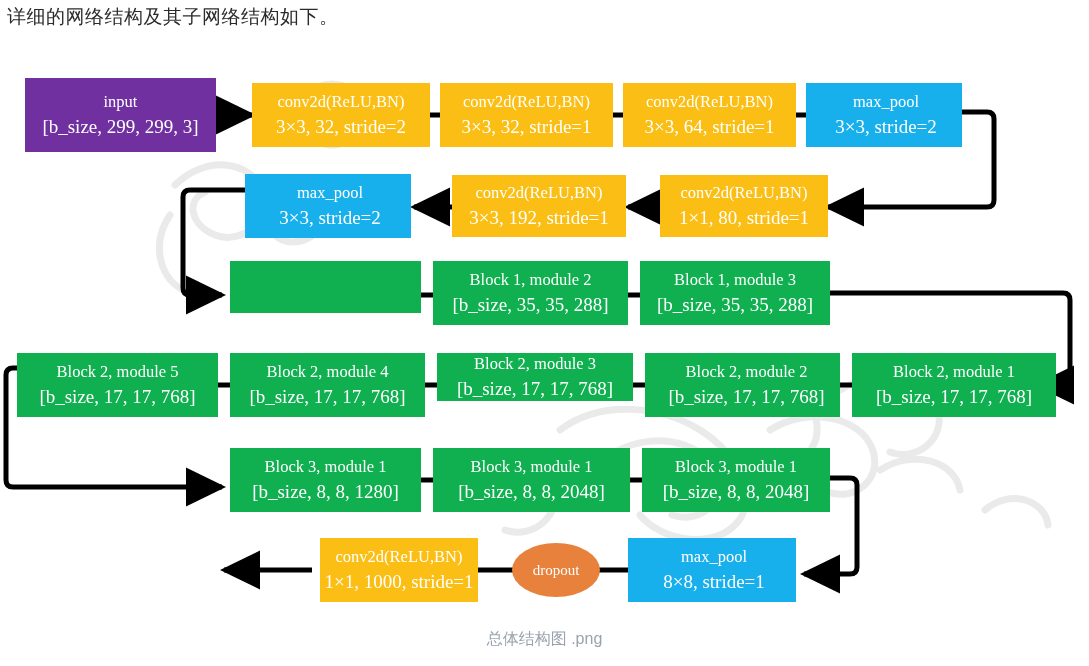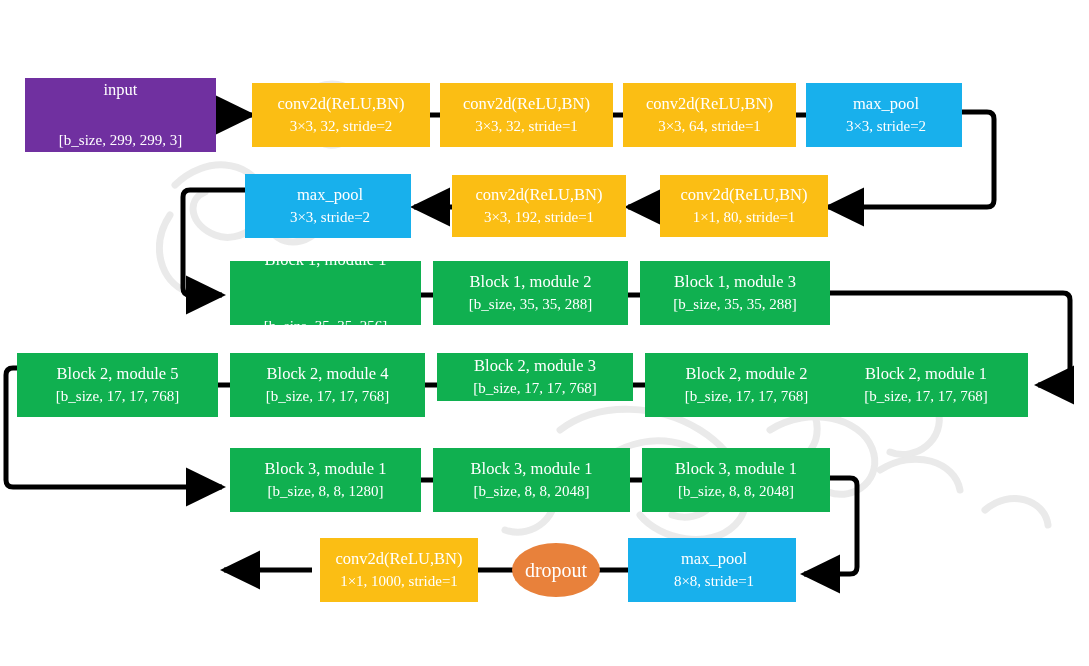--- a/index.html
+++ b/index.html
@@ -31,47 +31,48 @@
     display:flex;flex-direction:column;
     align-items:center;justify-content:center;
     box-sizing:border-box;
     font-family:"Liberation Serif", serif;
     color:#ffffff;
     text-align:center;
     line-height:1.12;
     padding:3px 4px;
   }
   .node .l1{font-size:16.5px;}
-  .node .l2{font-size:15px;margin-top:4px;}
+  .node .l2{font-size:19px;margin-top:4px;}
 
   .purple{background:#7030a0;}
   .orange{background:#fbbe14;}
   .blue  {background:#18b0ec;padding-left:8px;}
   .green {background:#10b050;}
 
   .ellipse{
     position:absolute;z-index:4;
     background:#e8813b;border-radius:50%;
     display:flex;align-items:center;justify-content:center;
     font-family:"Liberation Serif", serif;
-    color:#ffffff;font-size:20px;
+    color:#ffffff;font-size:15px;
   }
 
   .caption{
     position:absolute;left:0;top:629px;width:1089px;
     text-align:center;
     font-family:"Liberation Sans", sans-serif;
     font-size:16px;color:#9aa3ad;
   }
 </style>
 </head>
 <body>
 
 <div id="canvas">
 
+  <div class="intro">详细的网络结构及其子网络结构如下。</div>
 
   <svg id="watermark" viewBox="0 0 1089 666" xmlns="http://www.w3.org/2000/svg">
     <g fill="none" stroke="#d9d9d9" stroke-width="7" stroke-linecap="round" stroke-linejoin="round">
       <path d="M175,185 C205,155 250,160 262,190 C274,222 240,245 215,235 C190,225 186,200 205,192"></path>
       <path d="M262,190 C300,168 330,188 325,215 C320,243 285,250 272,232"></path>
       <path d="M300,100 C320,75 360,80 362,110 C364,140 330,155 315,138"></path>
       <path d="M560,430 C600,400 660,405 700,430 C740,455 760,500 735,525 C710,550 660,540 640,515"></path>
       <path d="M610,455 C650,430 700,440 715,470 C730,500 700,525 672,515"></path>
       <path d="M690,390 C730,362 790,372 810,405 C830,438 805,470 775,462"></path>
       <path d="M770,430 C810,405 860,418 872,448 C884,478 855,502 828,492"></path>
@@ -122,21 +123,21 @@
       <line x1="630" y1="480" x2="642" y2="480"></line>
 
       <path d="M830,478 L850,478 Q857,478 857,485 L857,567 Q857,574 850,574 L804,574" marker-end="url(#ahL)"></path>
 
       <line x1="628" y1="570" x2="596" y2="570"></line>
       <line x1="516" y1="570" x2="478" y2="570"></line>
       <line x1="312" y1="570" x2="224" y2="570" marker-end="url(#ahL)"></line>
     </g>
   </svg>
 
-  <div class="node purple" style="left:25px;top:78px;width:191px;height:74px;justify-content:space-between;">
+  <div class="node purple" style="left:25px;top:78px;width:191px;height:74px;">
     <span class="l1">input</span>
     <span class="l2">[b_size, 299, 299, 3]</span>
   </div>
   <div class="node orange" style="left:252px;top:83px;width:178px;height:64px;">
     <span class="l1">conv2d(ReLU,BN)</span>
     <span class="l2">3×3, 32, stride=2</span>
   </div>
   <div class="node orange" style="left:440px;top:83px;width:173px;height:64px;">
     <span class="l1">conv2d(ReLU,BN)</span>
     <span class="l2">3×3, 32, stride=1</span>
@@ -156,21 +157,21 @@
   </div>
   <div class="node orange" style="left:452px;top:175px;width:174px;height:62px;">
     <span class="l1">conv2d(ReLU,BN)</span>
     <span class="l2">3×3, 192, stride=1</span>
   </div>
   <div class="node orange" style="left:660px;top:175px;width:168px;height:62px;">
     <span class="l1">conv2d(ReLU,BN)</span>
     <span class="l2">1×1, 80, stride=1</span>
   </div>
 
-  <div class="node green" style="left:230px;top:261px;width:191px;height:64px;gap:44px;">
+  <div class="node green" style="left:230px;top:261px;width:191px;height:52px;gap:44px;">
     <span class="l1">Block 1, module 1</span>
     <span class="l2">[b_size, 35, 35, 256]</span>
   </div>
   <div class="node green" style="left:433px;top:261px;width:195px;height:64px;">
     <span class="l1">Block 1, module 2</span>
     <span class="l2">[b_size, 35, 35, 288]</span>
   </div>
   <div class="node green" style="left:640px;top:261px;width:190px;height:64px;">
     <span class="l1">Block 1, module 3</span>
     <span class="l2">[b_size, 35, 35, 288]</span>
@@ -185,21 +186,21 @@
     <span class="l2">[b_size, 17, 17, 768]</span>
   </div>
   <div class="node green" style="left:437px;top:353px;width:196px;height:48px;">
     <span class="l1">Block 2, module 3</span>
     <span class="l2">[b_size, 17, 17, 768]</span>
   </div>
   <div class="node green" style="left:645px;top:353px;width:195px;height:64px;padding-left:12px;">
     <span class="l1">Block 2, module 2</span>
     <span class="l2">[b_size, 17, 17, 768]</span>
   </div>
-  <div class="node green" style="left:824px;top:353px;width:204px;height:64px;">
+  <div class="node green" style="left:852px;top:353px;width:204px;height:64px;">
     <span class="l1">Block 2, module 1</span>
     <span class="l2">[b_size, 17, 17, 768]</span>
   </div>
 
   <div class="node green" style="left:230px;top:448px;width:191px;height:64px;">
     <span class="l1">Block 3, module 1</span>
     <span class="l2">[b_size, 8, 8, 1280]</span>
   </div>
   <div class="node green" style="left:433px;top:448px;width:197px;height:64px;">
     <span class="l1">Block 3, module 1</span>
@@ -215,13 +216,14 @@
     <span class="l2">1×1, 1000, stride=1</span>
   </div>
   <div class="ellipse" style="left:512px;top:543px;width:88px;height:54px;">
     <span>dropout</span>
   </div>
   <div class="node blue" style="left:628px;top:538px;width:168px;height:64px;">
     <span class="l1">max_pool</span>
     <span class="l2">8×8, stride=1</span>
   </div>
 
+  <div class="caption">总体结构图 .png</div>
 </div>
 
 </body></html>

